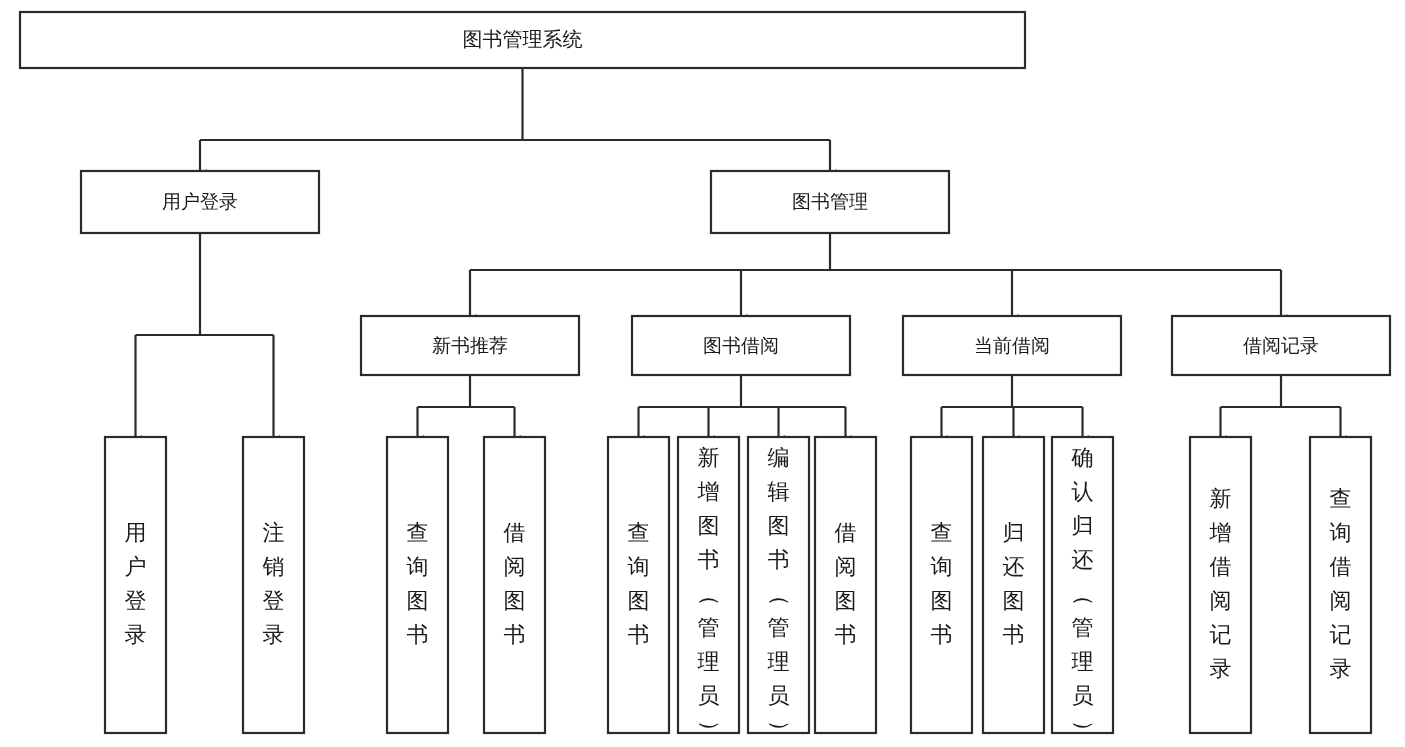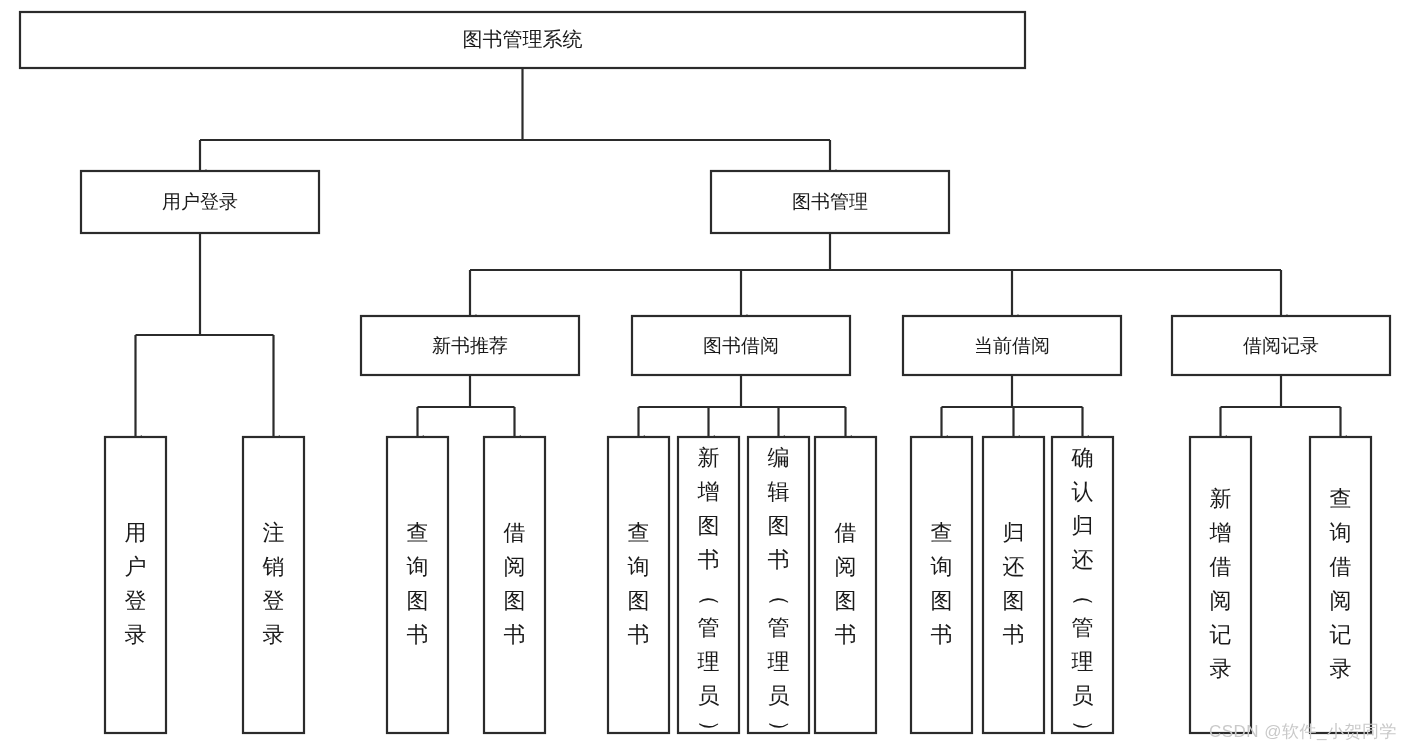--- a/index.html
+++ b/index.html
@@ -251,14 +251,13 @@
           <text x="1340.5" y="500" class="leaf-label" dominant-baseline="middle">查</text>
           <text x="1340.5" y="534" class="leaf-label" dominant-baseline="middle">询</text>
           <text x="1340.5" y="568" class="leaf-label" dominant-baseline="middle">借</text>
           <text x="1340.5" y="602" class="leaf-label" dominant-baseline="middle">阅</text>
           <text x="1340.5" y="636" class="leaf-label" dominant-baseline="middle">记</text>
           <text x="1340.5" y="670" class="leaf-label" dominant-baseline="middle">录</text>
         </g>
       </g>
   </svg>
 
-  <div class="watermark">CSDN @软件_小贺同学</div>
 </div>
 
 </body></html>

